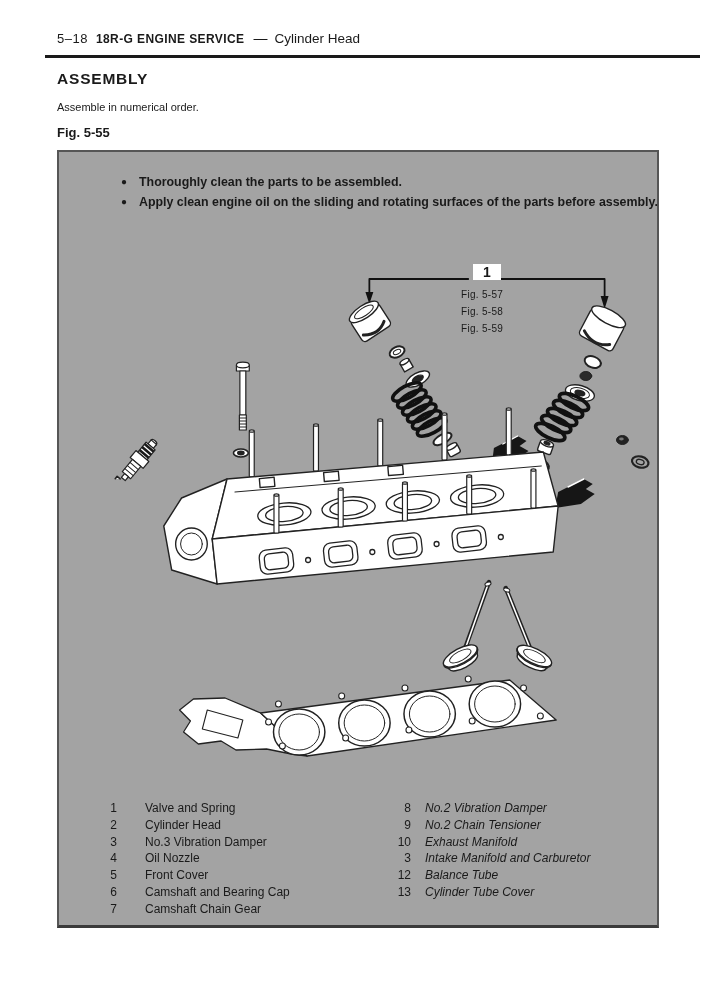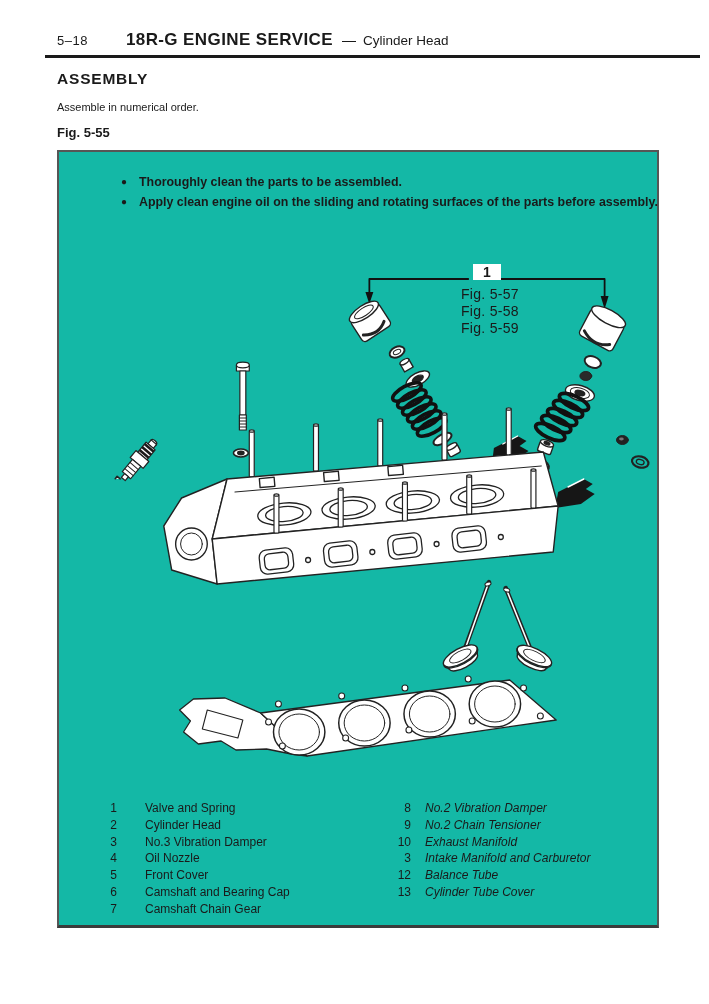--- a/index.html
+++ b/index.html
@@ -4,41 +4,41 @@
 <style>
   html,body{margin:0;padding:0;background:#e8e8e6;}
   .page{
     position:relative;width:709px;height:1004px;background:#ffffff;
     font-family:"Liberation Sans","DejaVu Sans",sans-serif;color:#1a1a1a;
     overflow:hidden;margin:0 auto;
   }
   
   .hdr{position:absolute;top:30px;left:57px;display:flex;align-items:baseline;white-space:nowrap;}
   .hdr .pageno{font-size:13px;letter-spacing:0.5px;}
-  .hdr .title{font-size:17px;font-weight:bold;letter-spacing:0.4px;margin-left:38px;}
+  .hdr .title{font-size:12px;font-weight:bold;letter-spacing:0.4px;margin-left:8px;}
   .hdr .sep{font-size:14px;margin:0 7px 0 9px;}
   .hdr .subtitle{font-size:13.5px;}
   .hdr-rule{position:absolute;top:55px;left:45px;width:655px;height:3px;background:#1a1a1a;}
   
   .assembly-h{position:absolute;top:70px;left:57px;font-size:15.5px;font-weight:bold;letter-spacing:0.8px;}
   .intro{position:absolute;top:101px;left:57px;font-size:11px;}
   .figlabel{position:absolute;top:125px;left:57px;font-size:13px;font-weight:bold;text-align:center;}
   
   .figbox{
     position:absolute;top:150px;left:57px;width:602px;height:778px;box-sizing:border-box;
-    border:2px solid #565656;border-bottom:3px solid #3b3b3b;background:#14b8a6;
+    border:2px solid #565656;border-bottom:3px solid #3b3b3b;background:#a3a3a3;
   }
   .notes{position:absolute;top:20px;left:62px;margin:0;padding:0;list-style:none;}
   .notes li{font-size:12.4px;font-weight:bold;line-height:20px;white-space:nowrap;}
   .notes .dot{display:inline-block;width:18px;font-size:10px;vertical-align:1px;}
   .diagram{position:absolute;top:100px;left:0;width:598px;height:545px;}
   .diagram svg{position:absolute;top:0;left:0;}
   .callout-number{position:absolute;left:414px;top:12px;width:28px;text-align:center;
     font-size:14px;font-weight:bold;background:#fff;}
-  .fig-refs{position:absolute;left:402px;top:34px;font-size:14px;line-height:17px;letter-spacing:0.3px;}
+  .fig-refs{position:absolute;left:402px;top:34px;font-size:10px;line-height:17px;letter-spacing:0.3px;}
   
   .parts{position:absolute;top:648px;left:0;width:100%;font-size:12px;}
   .pcol{position:absolute;top:0;}
   .pcol.left{left:36px;}
   .pcol.right{left:330px;}
   .prow{display:flex;line-height:16.8px;white-space:nowrap;}
   .pnum{width:22px;text-align:right;}
   .pcol.left  .pname{margin-left:28px;}
   .pcol.right .pname{margin-left:14px;font-style:italic;}
 </style>

